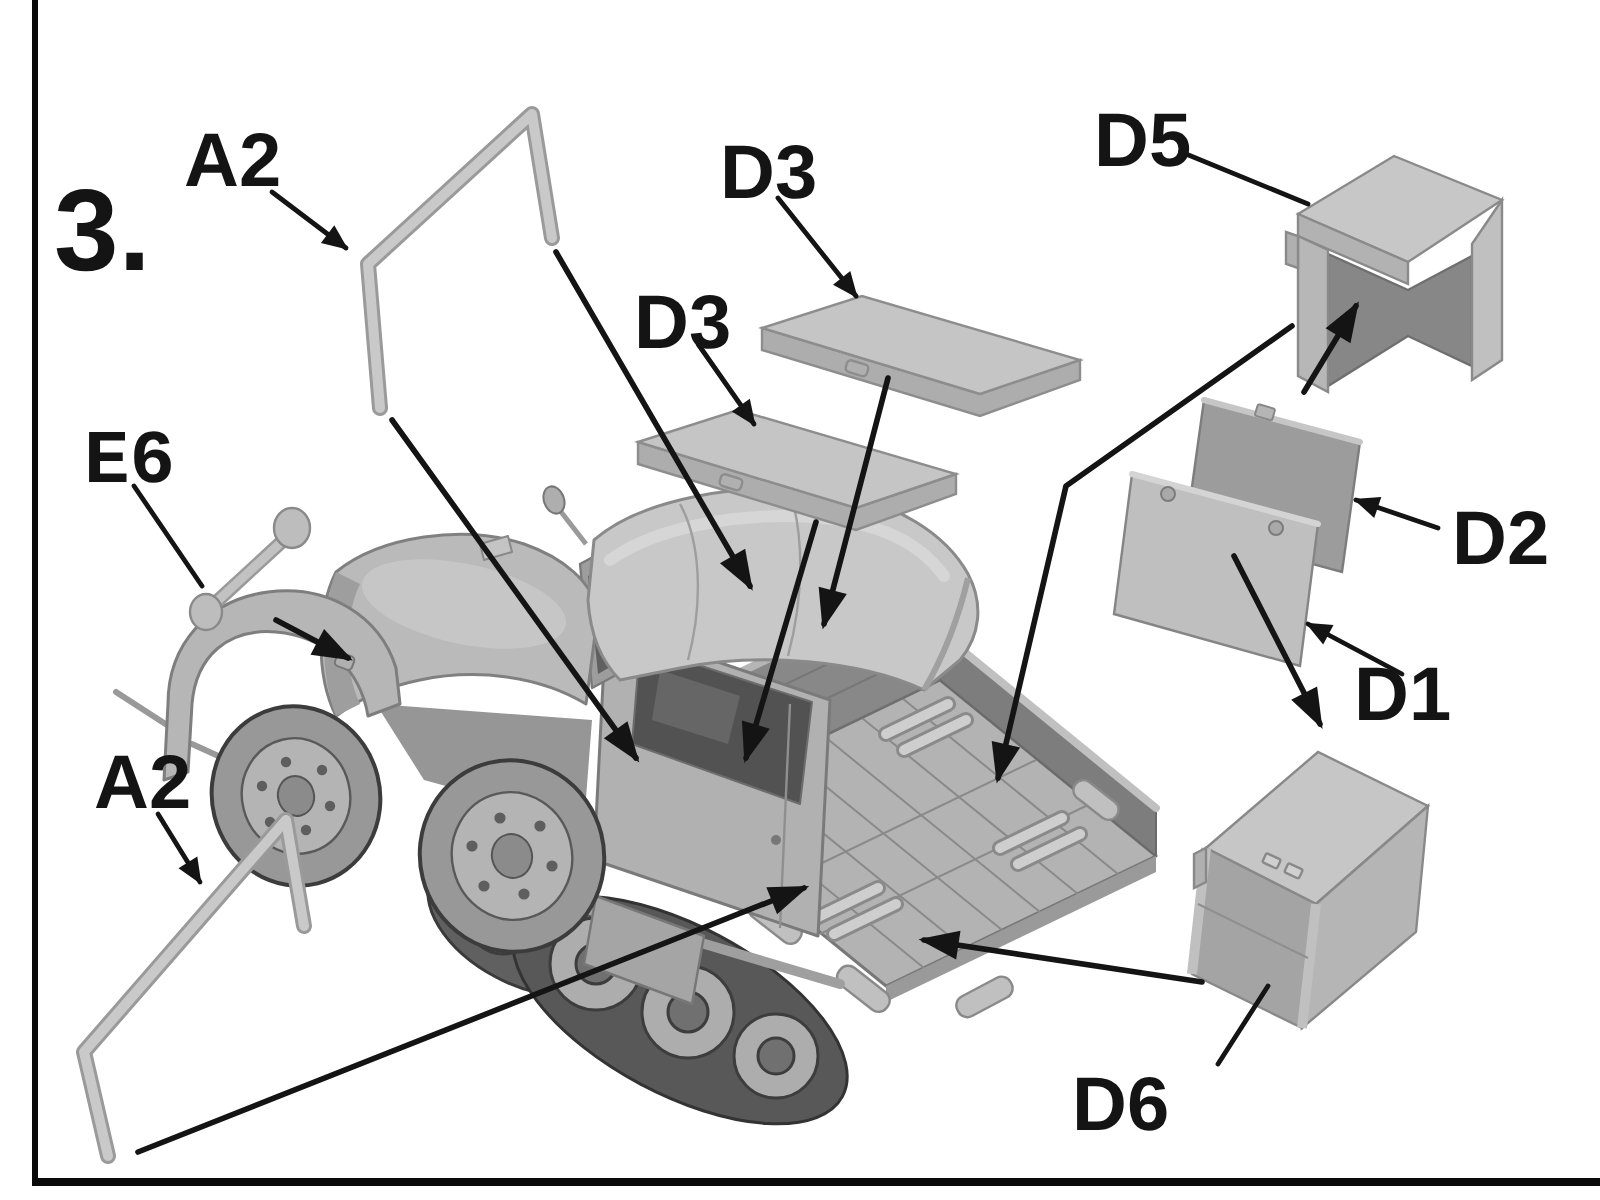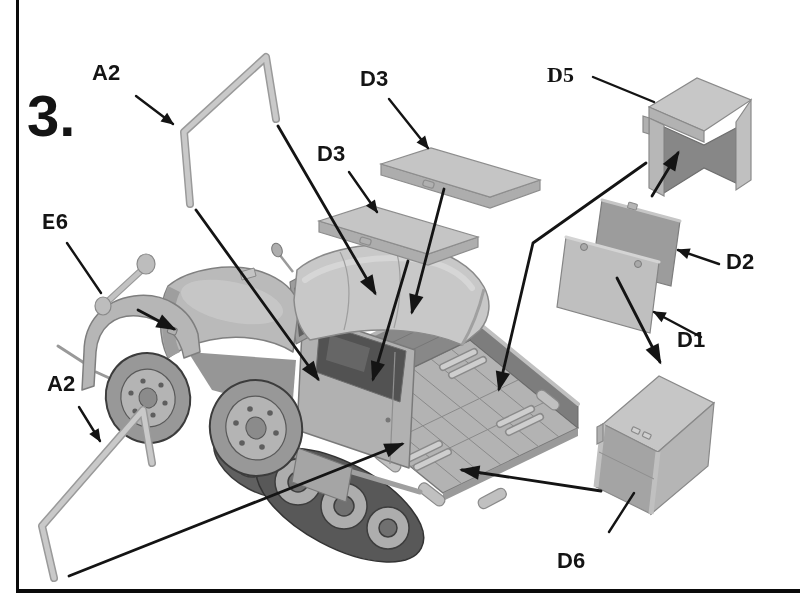--- a/index.html
+++ b/index.html
@@ -1,19 +1,19 @@
 <!DOCTYPE html>
 <html><head>
 <meta charset="utf-8">
 <style>
   html,body{margin:0;padding:0;background:#ffffff;}
   #stage{position:relative;width:800px;height:600px;background:#ffffff;overflow:hidden;
          font-family:"Liberation Sans",sans-serif;}
   .label{position:absolute;font-weight:bold;color:#141414;line-height:1;letter-spacing:0;}
-  .part-label{font-size:22px;}
+  .part-label{font-size:38px;}
   .step-label{font-size:58px;}
   #art{position:absolute;left:0;top:0;}
   .frame{position:absolute;background:#0a0a0a;}
 </style>
 </head>
 <body>
 
 <div id="stage">
 
   <div class="frame" style="left:16px;top:0;width:3px;height:593px;"></div>
@@ -264,19 +264,19 @@
       <line x1="601" y1="491" x2="462" y2="470" marker-end="url(#ahBig)"></line>
       <line x1="69" y1="576" x2="402" y2="444" marker-end="url(#ahBig)"></line>
     </g>
   </svg>
 
   <div class="label step-label" style="left:27px;top:87px;">3.</div>
 
   <div class="label part-label" style="left:92px;top:62px;">A2</div>
   <div class="label part-label" style="left:360px;top:68px;">D3</div>
   <div class="label part-label" style="left:317px;top:143px;">D3</div>
-  <div class="label part-label" style="left:547px;top:64px;font-family:Liberation Serif, serif;">D5</div>
+  <div class="label part-label" style="left:547px;top:52px;">D5</div>
   <div class="label part-label" style="left:42px;top:213px;font-family:Liberation Mono, monospace;">E6</div>
   <div class="label part-label" style="left:47px;top:373px;">A2</div>
   <div class="label part-label" style="left:726px;top:251px;">D2</div>
   <div class="label part-label" style="left:677px;top:329px;">D1</div>
-  <div class="label part-label" style="left:557px;top:534px;margin-top:16px;">D6</div>
+  <div class="label part-label" style="left:536px;top:534px;">D6</div>
 </div>
 
 </body></html>

